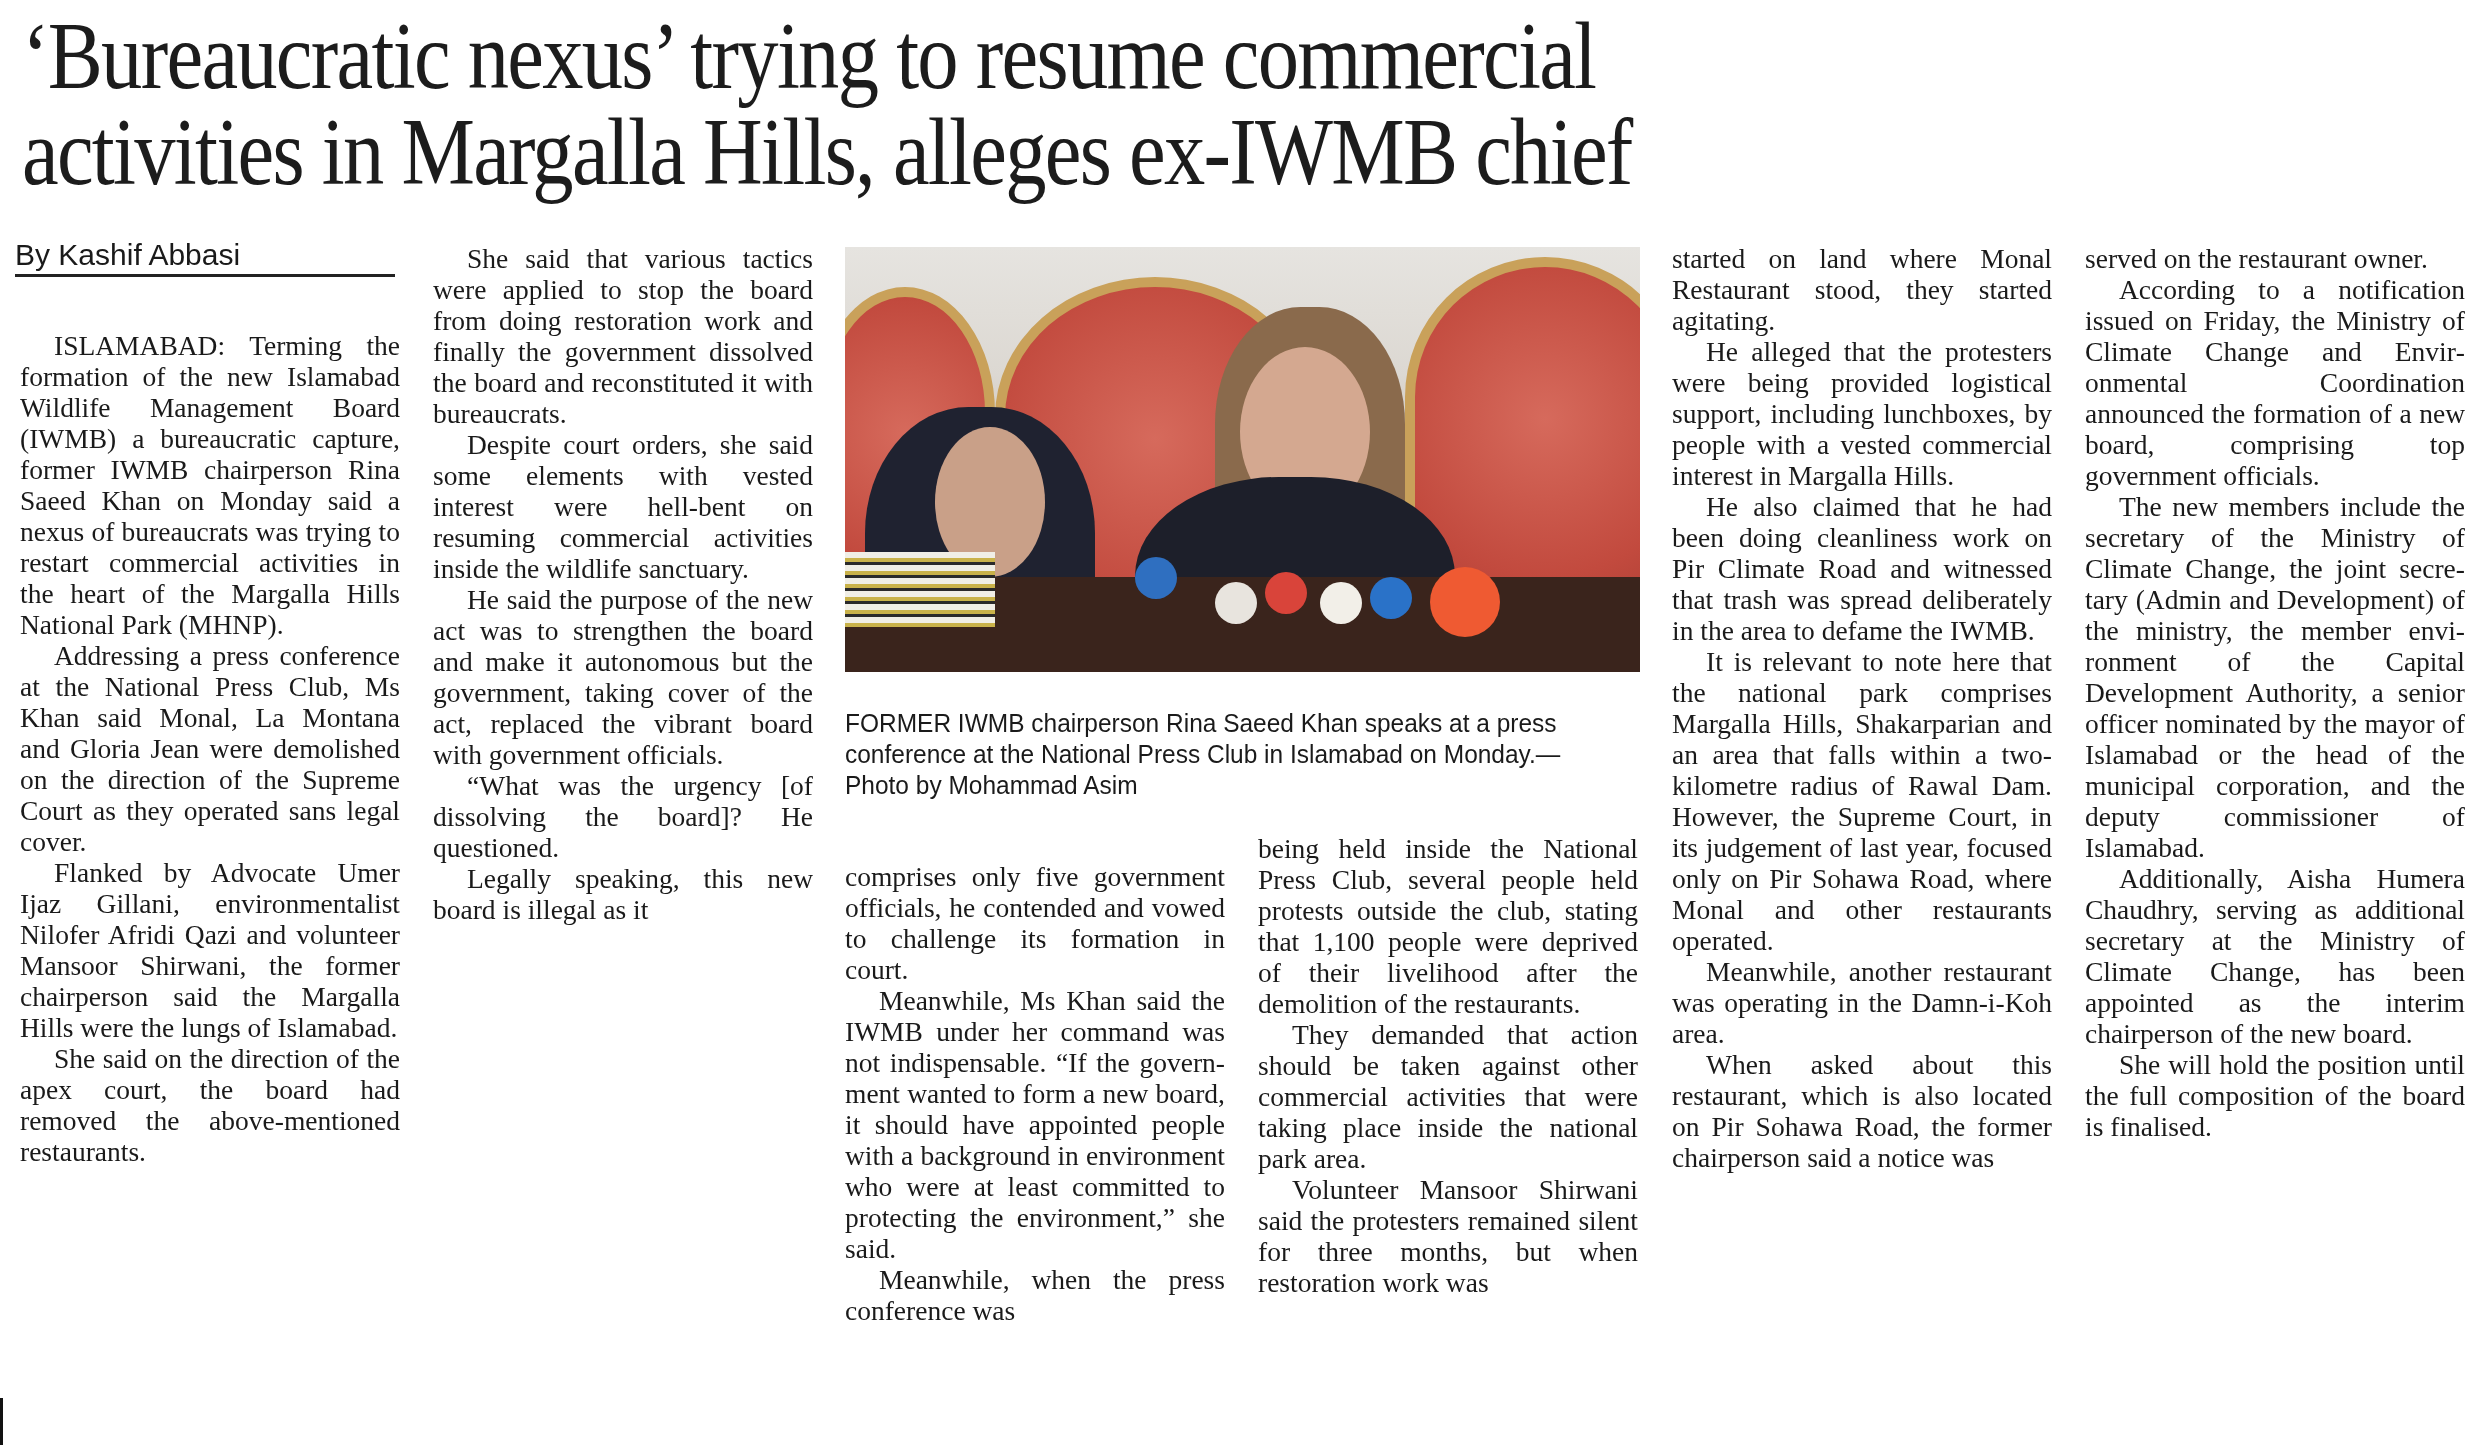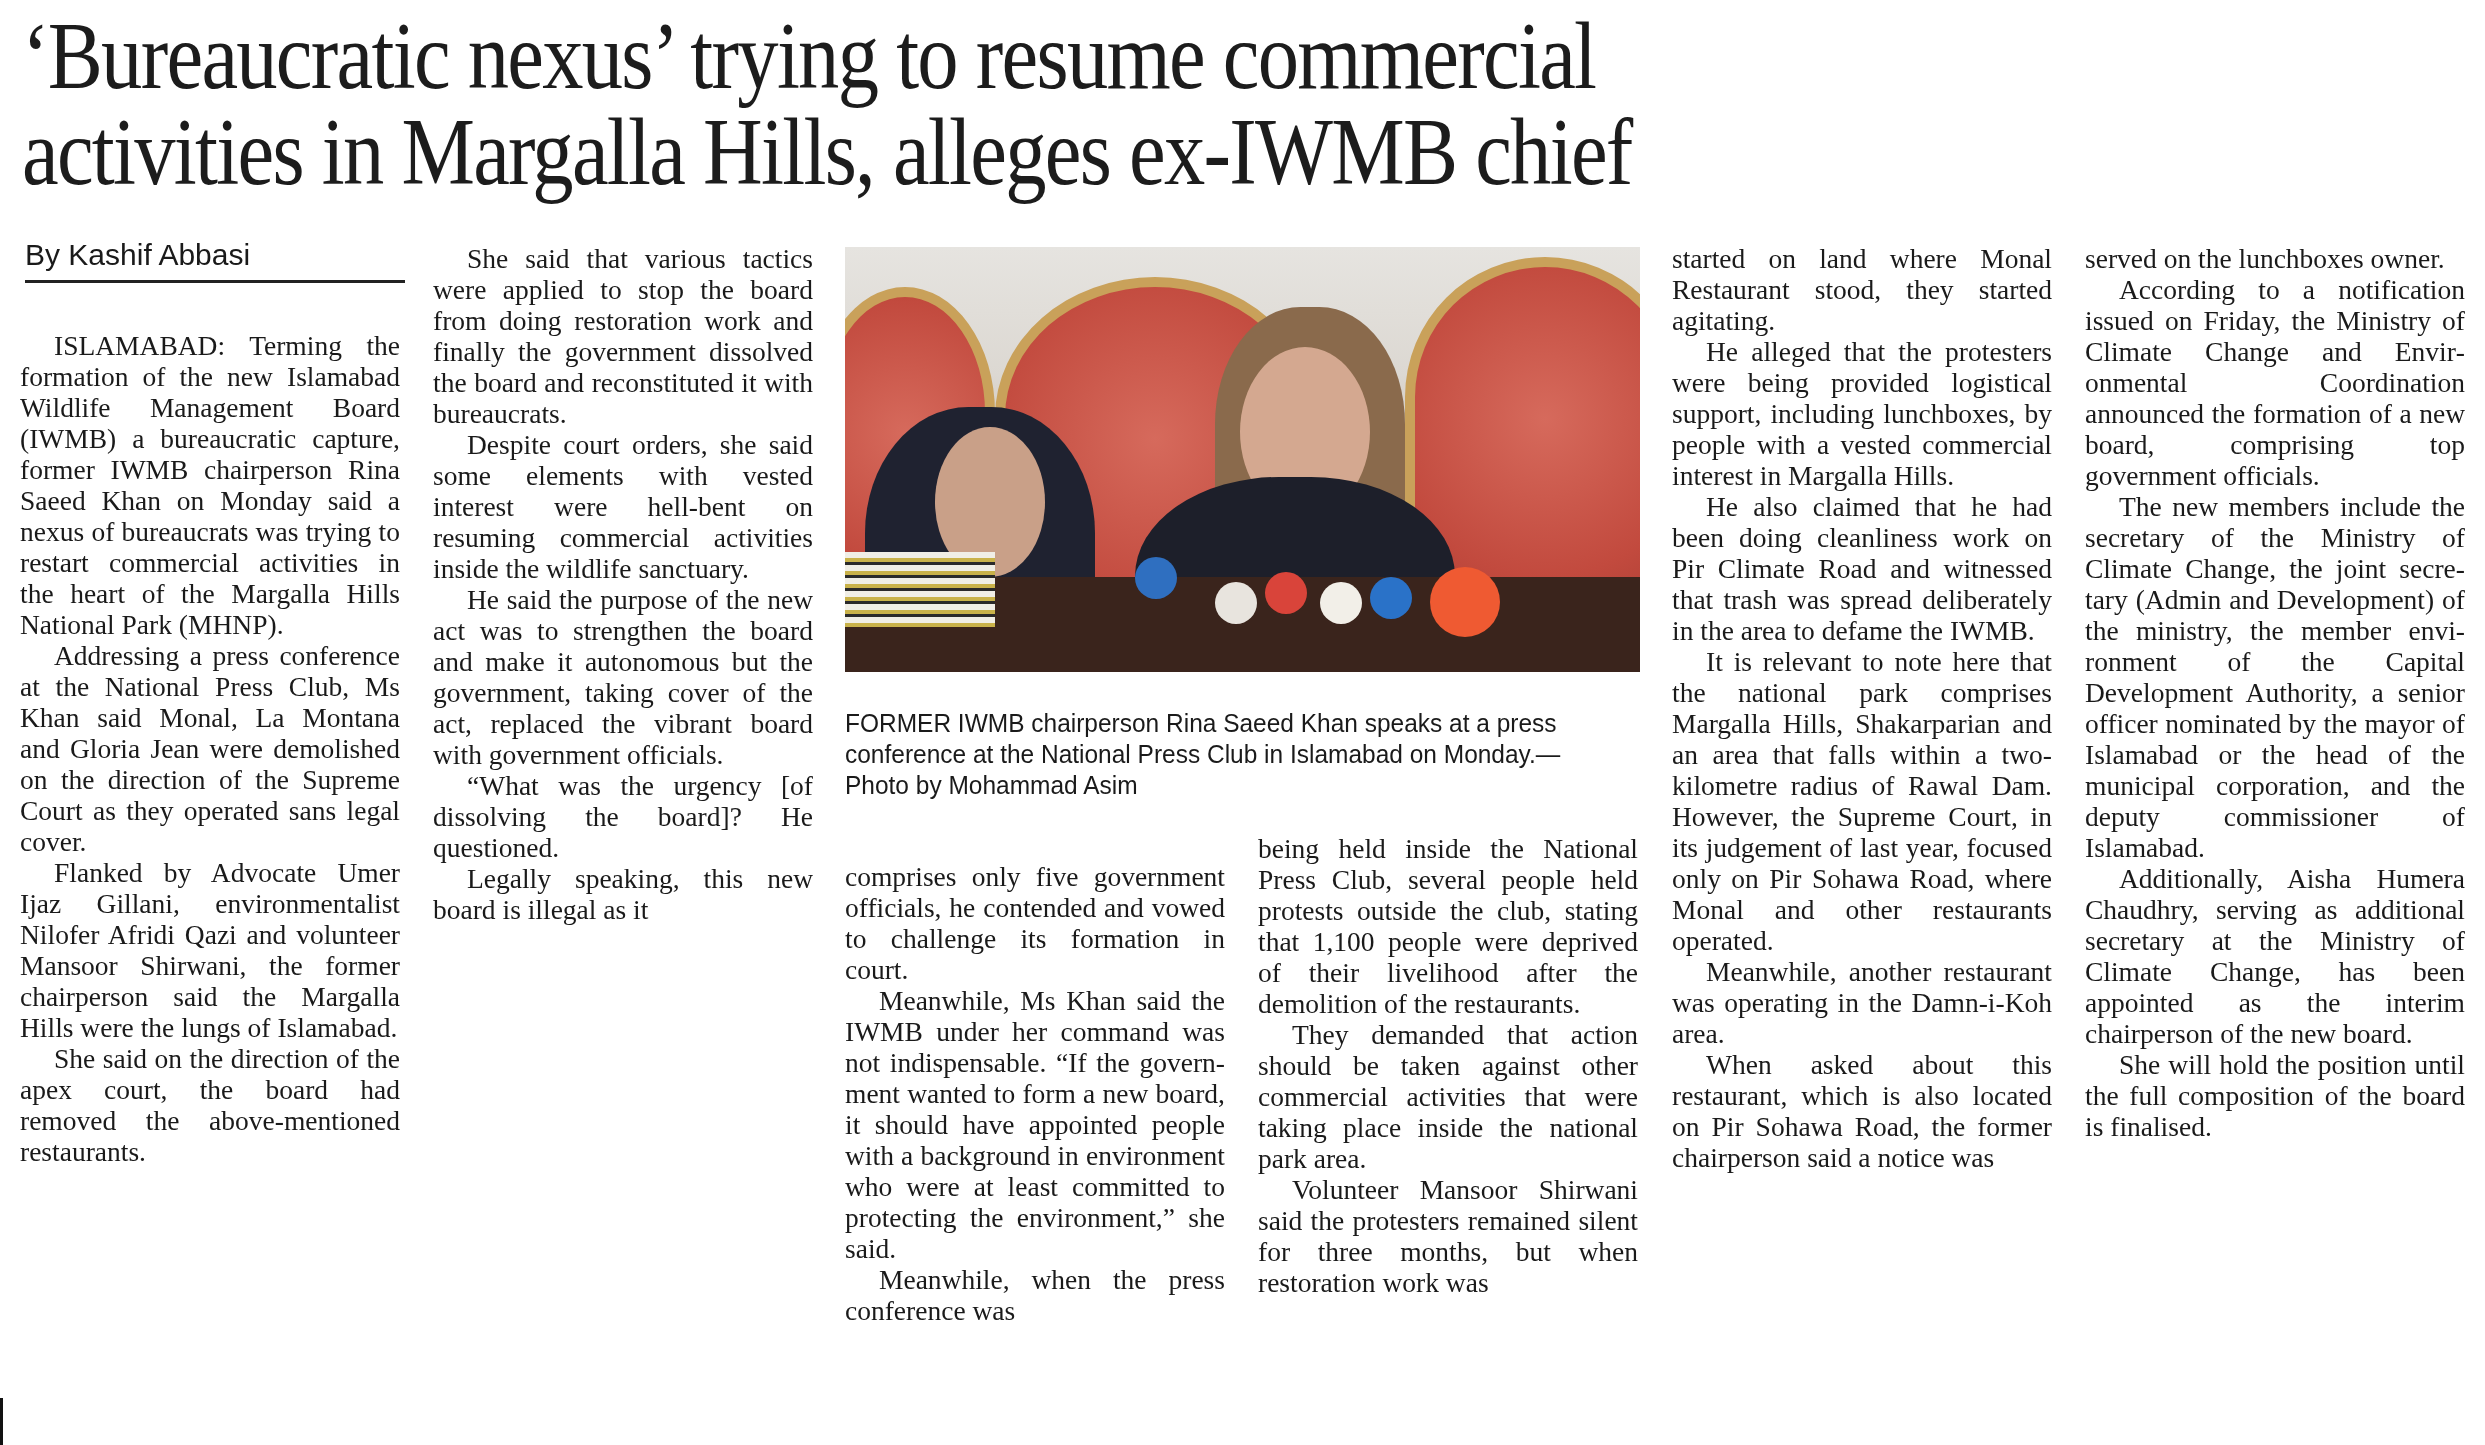--- a/index.html
+++ b/index.html
@@ -5,23 +5,23 @@
   html, body { margin:0; padding:0; background:#ffffff; }
   body { width:2485px; height:1445px; position:relative; overflow:hidden; color:#1a1a1a; }
   .headline {
     position:absolute; left:22px; top:8px; width:2440px;
     font-family:"Liberation Serif","DejaVu Serif",serif;
     font-size:96px; line-height:96px; letter-spacing:-2px;
     transform:scaleX(0.86); transform-origin:left top; white-space:nowrap; color:#1c1c1c;
   }
   .headline div { height:96px; }
   .byline {
-    position:absolute; left:25px; top:236px; width:380px;
+    position:absolute; left:15px; top:236px; width:380px;
     font-family:"Liberation Sans","DejaVu Sans",sans-serif; font-size:30px; line-height:38px;
-    border-bottom:3px solid #222; padding-bottom:6px;
+    border-bottom:3px solid #222; 
   }
   .col {
     position:absolute; width:380px;
     font-family:"Liberation Serif","DejaVu Serif",serif;
     font-size:27.5px; line-height:31px; text-align:justify; color:#1a1a1a;
   }
   .col p { margin:0; text-indent:34px; hyphens:manual; }
   .col p.noindent { text-indent:0; }
   #col1 { left:20px; top:330px; }
   #col2 { left:433px; top:243px; }
@@ -117,20 +117,20 @@
 <div class="col" id="col5">
   <p class="noindent">started on land where Monal Restaurant stood, they started agitating.</p>
   <p>He alleged that the pro­testers were being pro­vided logistical support, including lunchboxes, by people with a vested com­mercial interest in Margalla Hills.</p>
   <p>He also claimed that he had been doing cleanli­ness work on Pir Climate Road and witnessed that trash was spread deliber­ately in the area to defame the IWMB.</p>
   <p>It is relevant to note here that the national park comprises Margalla Hills, Shakarparian and an area that falls within a two-kilometre radius of Rawal Dam. However, the Supreme Court, in its judgement of last year, focused only on Pir Sohawa Road, where Monal and other restau­rants operated.</p>
   <p>Meanwhile, another restaurant was operating in the Damn-i-Koh area.</p>
   <p>When asked about this restaurant, which is also located on Pir Sohawa Road, the former chair­person said a notice was</p>
 </div>
 
 <div class="col" id="col6">
-  <p class="noindent">served on the lunchboxes owner.</p>
+  <p class="noindent">served on the restaurant owner.</p>
   <p>According to a notifi­cation issued on Friday, the Ministry of Climate Change and Envir­onmental Coordination announced the forma­tion of a new board, com­prising top government officials.</p>
   <p>The new members include the secretary of the Ministry of Climate Change, the joint secre­tary (Admin and Development) of the min­istry, the member envi­ronment of the Capital Development Authority, a senior officer nominated by the mayor of Islamabad or the head of the munici­pal corporation, and the deputy commissioner of Islamabad.</p>
   <p>Additionally, Aisha Humera Chaudhry, serv­ing as additional secretary at the Ministry of Climate Change, has been appointed as the interim chairperson of the new board.</p>
   <p>She will hold the position until the full composition of the board is finalised.</p>
 </div>
 
 <div class="edge-mark"></div>
 
 </body></html>

